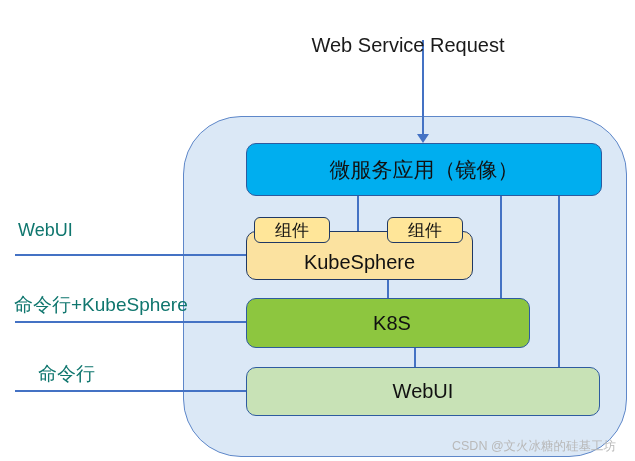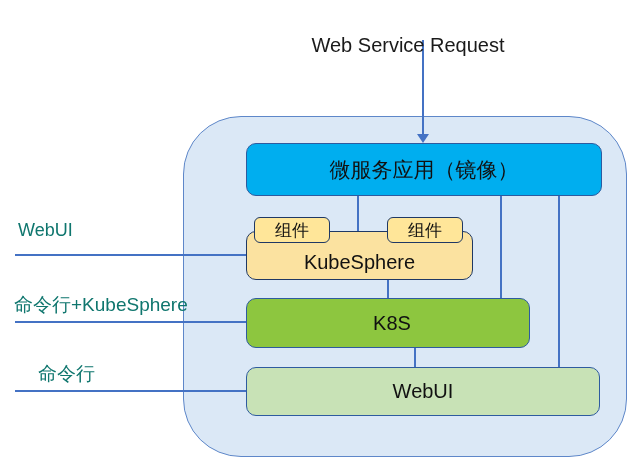--- a/index.html
+++ b/index.html
@@ -182,14 +182,15 @@
   </div>
 
   <div class="node node-docker">
     <span>WebUI</span>
   </div>
 
   <div class="side-label label-webui">WebUI</div>
   <div class="side-label label-cmd-dashboard">命令行+KubeSphere</div>
   <div class="side-label label-cmd">命令行</div>
 
+  <div class="watermark">CSDN @文火冰糖的硅基工坊</div>
 
 </div>
 
 </body></html>

